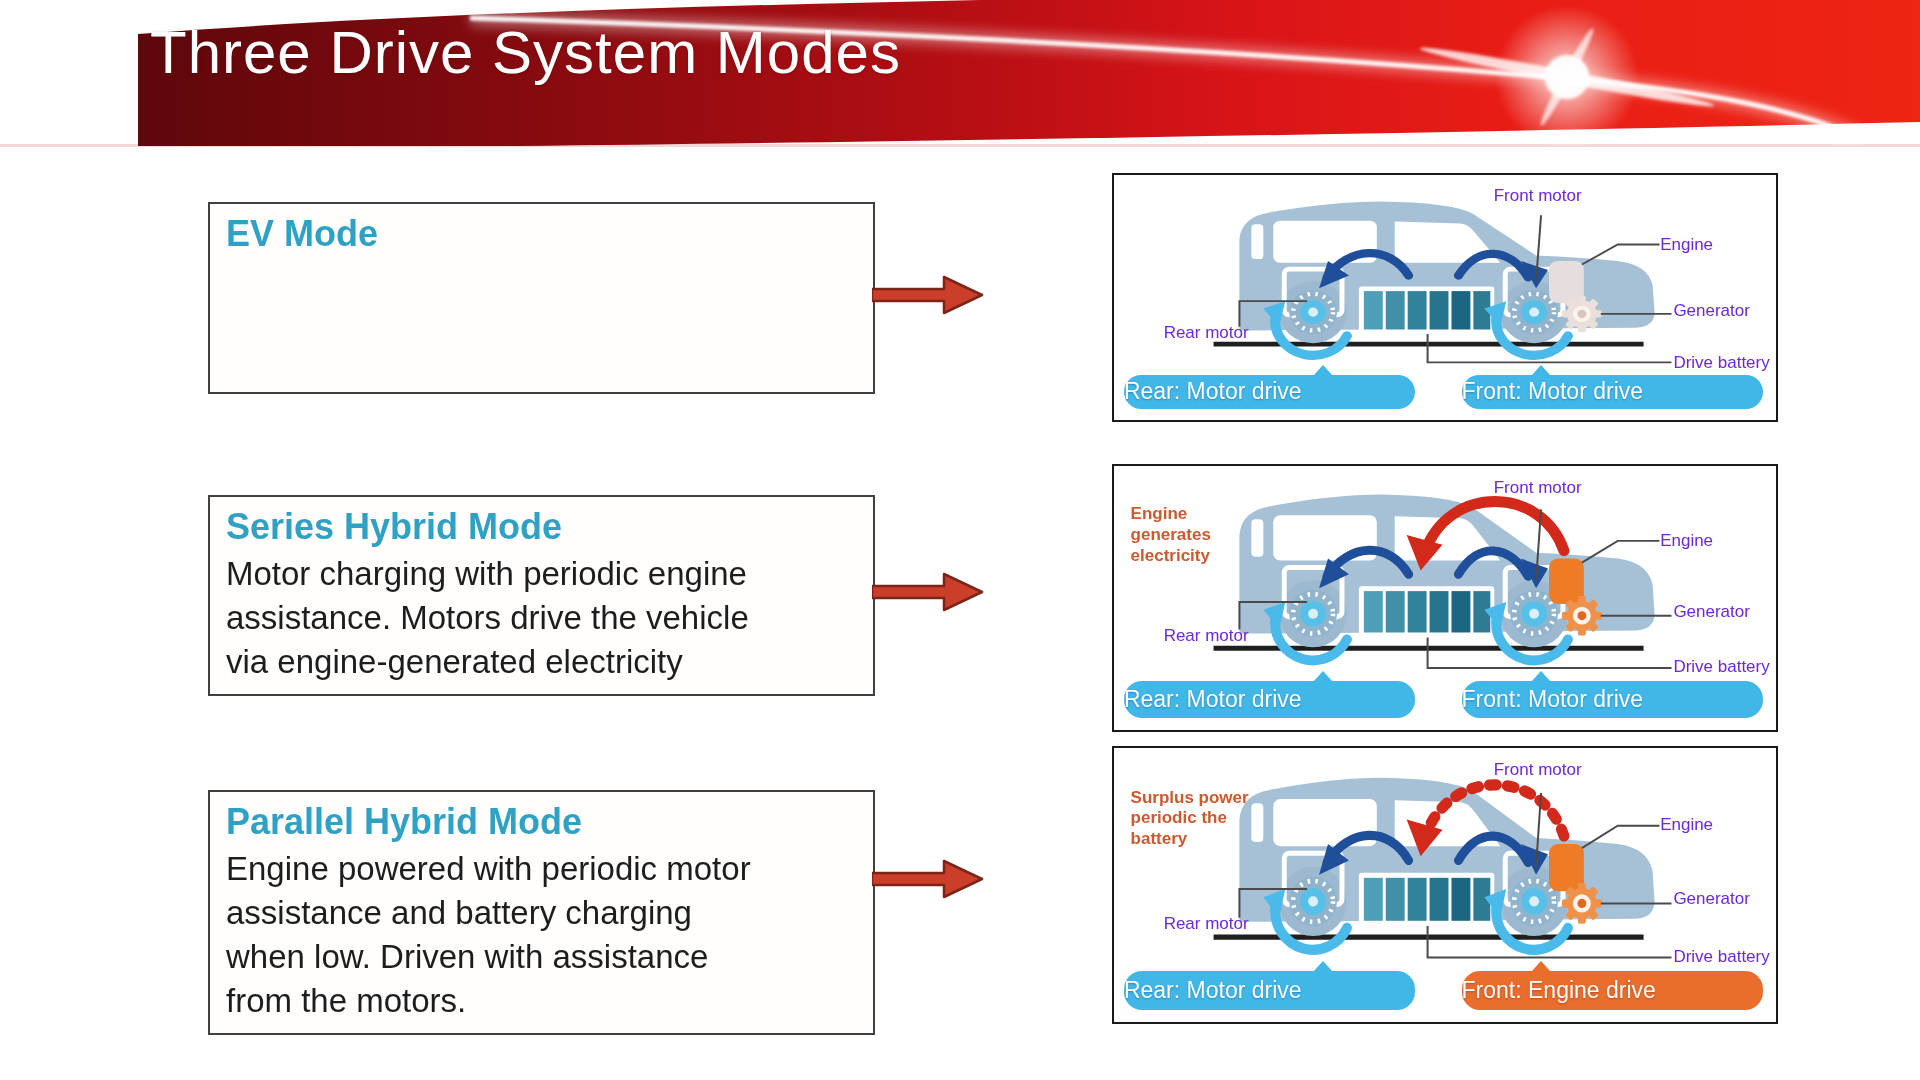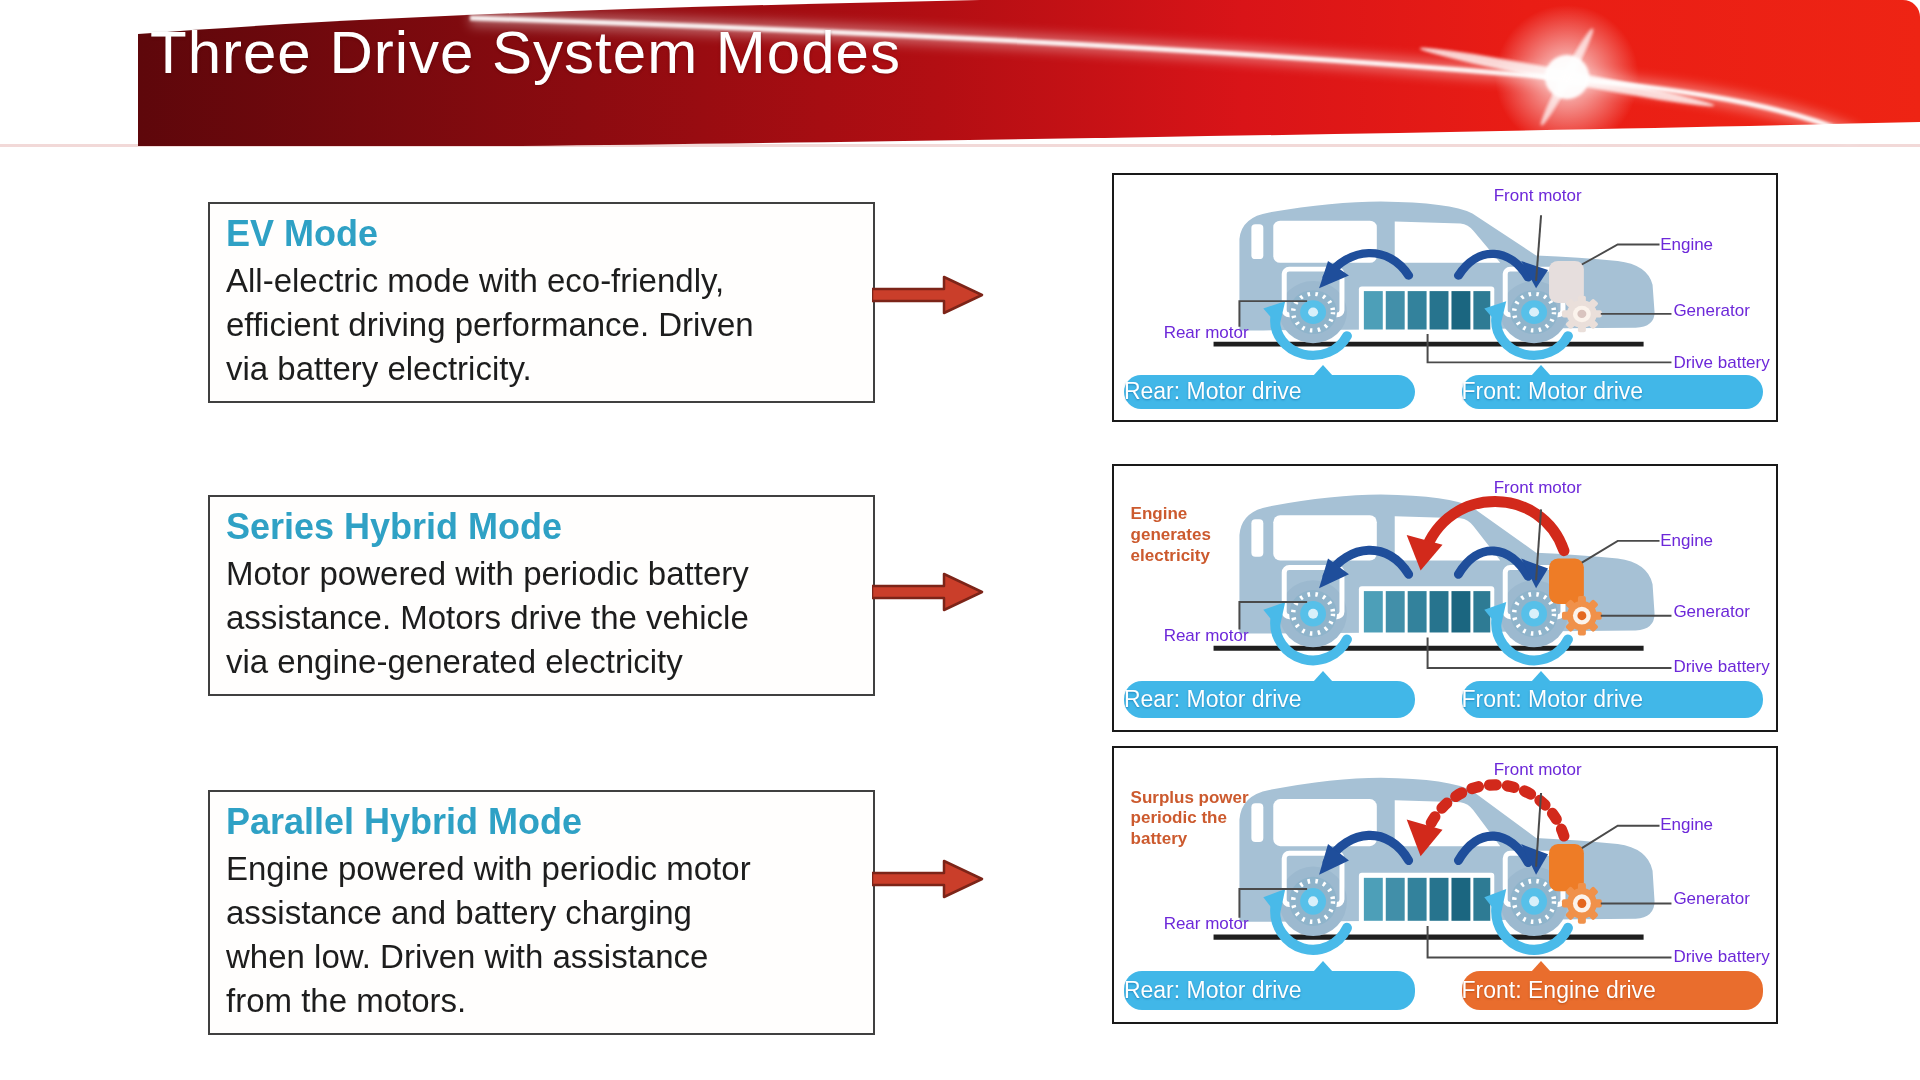--- a/index.html
+++ b/index.html
@@ -1,17 +1,17 @@
 <!DOCTYPE html>
 <html><head>
 <meta charset="utf-8">
 <style>
   html,body{margin:0;padding:0;background:#ffffff;}
   #stage{position:relative;width:1920px;height:1080px;background:#ffffff;overflow:hidden;
-         font-family:"Liberation Sans",sans-serif;border-radius:17px;}
+         font-family:"Liberation Sans",sans-serif;}
 
   
   #banner-svg{position:absolute;left:0;top:0;width:1920px;height:152px;}
   #pink-rule{position:absolute;left:0;top:144px;width:1920px;height:3px;background:#f2d9d8;}
   #slide-title{position:absolute;left:150px;top:18px;font-size:60px;letter-spacing:1px;
                color:#ffffff;font-weight:400;text-shadow:0 1px 3px rgba(60,0,0,.35);}
 
   
   .textbox{position:absolute;left:208px;width:667px;box-sizing:border-box;background:#fffefd;
            border:2px solid #404040;padding:9px 16px 10px;}
@@ -95,23 +95,20 @@
       <ellipse cx="1567" cy="77" rx="150" ry="6" fill="#ffffff" opacity="0.8" transform="rotate(11 1567 77)" filter="url(#soft1)"></ellipse>
       <ellipse cx="1567" cy="77" rx="55" ry="5" fill="#ffffff" opacity="0.7" transform="rotate(-62 1567 77)" filter="url(#soft1)"></ellipse>
       <circle cx="1567" cy="77" r="22" fill="#ffffff" opacity="0.95" filter="url(#soft1)"></circle>
     </g>
   </svg>
 
   <div id="slide-title">Three Drive System Modes</div>
 
   <div class="textbox rowpos r1">
     <h2 class="box-title">EV Mode</h2>
-    <div class="box-body">All-electric mode with eco-friendly,
-efficient driving performance. Driven
-via battery electricity.</div>
   </div>
 
   <svg class="arrow-svg rowpos r1" viewBox="0 0 112 46">
     <polygon points="0,17 72,17 72,5 110,23 72,41 72,29 0,29" fill="#ca3e2a" stroke="#7c2418" stroke-width="2.5" stroke-linejoin="round"></polygon>
   </svg>
 
   <div class="panel rowpos r1">
     <svg class="art" viewBox="0 0 665 268" preserveAspectRatio="none">
 
       <line x1="100" y1="185" x2="532" y2="185" stroke="#1f1f1f" stroke-width="5"></line>
@@ -201,21 +198,21 @@
       <span class="pill-label">Rear: Motor drive</span>
     </div>
     <div class="pill pill-right blue">
       <i class="notch"></i>
       <span class="pill-label">Front: Motor drive</span>
     </div>
   </div>
 
   <div class="textbox rowpos r2">
     <h2 class="box-title">Series Hybrid Mode</h2>
-    <div class="box-body">Motor powered with periodic battery
+    <div class="box-body">Motor charging with periodic engine
 assistance. Motors drive the vehicle
 via engine-generated electricity</div>
   </div>
 
   <svg class="arrow-svg rowpos r2" viewBox="0 0 112 46">
     <polygon points="0,17 72,17 72,5 110,23 72,41 72,29 0,29" fill="#ca3e2a" stroke="#7c2418" stroke-width="2.5" stroke-linejoin="round"></polygon>
   </svg>
 
   <div class="panel rowpos r2">
     <svg class="art" viewBox="0 0 665 268" preserveAspectRatio="none">

